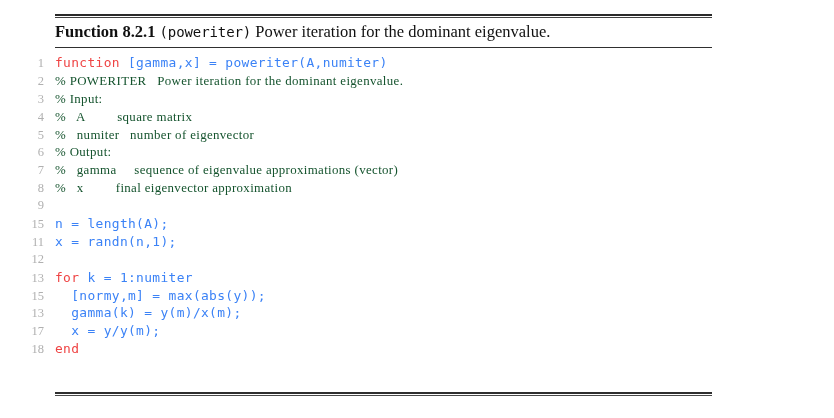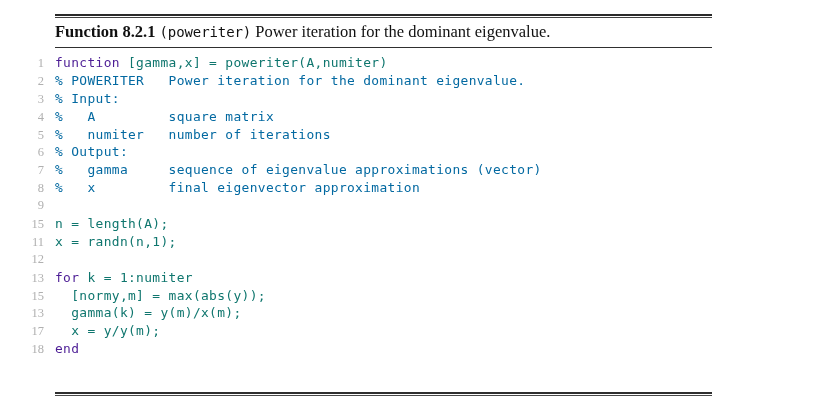--- a/index.html
+++ b/index.html
@@ -99,41 +99,41 @@
     padding-right: 11px;
     user-select: none;
   }
   .src {
     font-family: "DejaVu Sans Mono", monospace;
     font-size: 12.9px;
     letter-spacing: 0.35px;
     color: #101010;
     white-space: pre;
   }
-  .kw   { color: #4c1d95; }
-  .cmt  { color: #0369a1; }
-  .plain{ color: #0f766e; margin-top: 36px; }
+  .kw   { color: #ef4444; }
+  .cmt  { color: #14532d; font-family: Liberation Serif, serif; }
+  .plain{ color: #3b82f6; margin-top: 36px; }
 </style>
 </head>
 <body>
 
 <div class="figure">
 
   <div class="caption-block">
     <div class="rule-top"></div>
     <div class="caption"><span class="cap-label">Function 8.2.1</span><span class="cap-text"> </span><span class="cap-mono">(poweriter)</span><span class="cap-text"> </span><span class="cap-text">Power iteration for the dominant eigenvalue.</span></div>
     <div class="rule-mid"></div>
   </div>
 
   <div class="code" id="code-body">
       <div class="code-line"><span class="lineno">1</span><span class="src"><span class="kw">function</span><span class="plain"> [gamma,x] = poweriter(A,numiter)</span></span></div>
       <div class="code-line"><span class="lineno">2</span><span class="src"><span class="cmt">% POWERITER   Power iteration for the dominant eigenvalue.</span></span></div>
       <div class="code-line"><span class="lineno">3</span><span class="src"><span class="cmt">% Input:</span></span></div>
       <div class="code-line"><span class="lineno">4</span><span class="src"><span class="cmt">%   A         square matrix</span></span></div>
-      <div class="code-line"><span class="lineno">5</span><span class="src"><span class="cmt">%   numiter   number of iterations</span></span></div>
+      <div class="code-line"><span class="lineno">5</span><span class="src"><span class="cmt">%   numiter   number of eigenvector</span></span></div>
       <div class="code-line"><span class="lineno">6</span><span class="src"><span class="cmt">% Output:</span></span></div>
       <div class="code-line"><span class="lineno">7</span><span class="src"><span class="cmt">%   gamma     sequence of eigenvalue approximations (vector)</span></span></div>
       <div class="code-line"><span class="lineno">8</span><span class="src"><span class="cmt">%   x         final eigenvector approximation</span></span></div>
       <div class="code-line"><span class="lineno">9</span><span class="src"><span class="plain"></span></span></div>
       <div class="code-line"><span class="lineno">15</span><span class="src"><span class="plain">n = length(A);</span></span></div>
       <div class="code-line"><span class="lineno">11</span><span class="src"><span class="plain">x = randn(n,1);</span></span></div>
       <div class="code-line"><span class="lineno">12</span></div>
       <div class="code-line"><span class="lineno">13</span><span class="src"><span class="kw">for</span><span class="plain"> k = 1:numiter</span></span></div>
       <div class="code-line"><span class="lineno">15</span><span class="src"><span class="plain">  [normy,m] = max(abs(y));</span></span></div>
       <div class="code-line"><span class="lineno">13</span><span class="src"><span class="plain">  gamma(k) = y(m)/x(m);</span></span></div>

